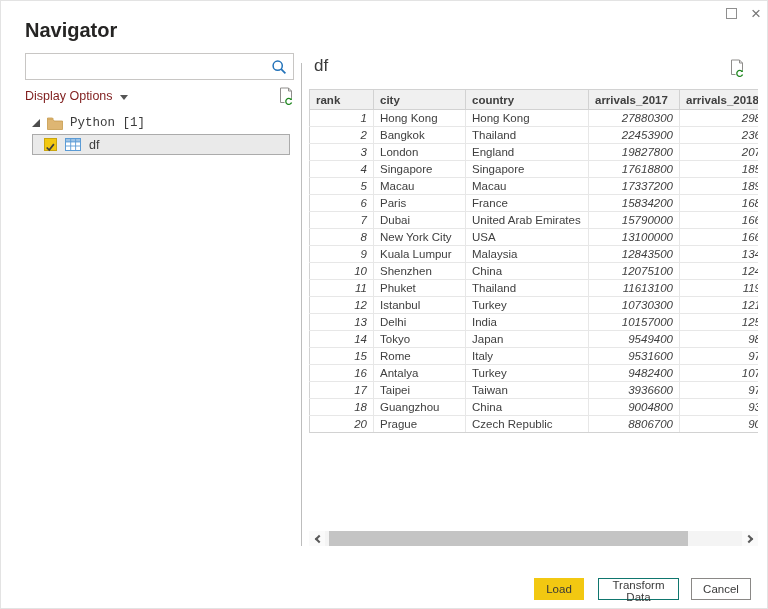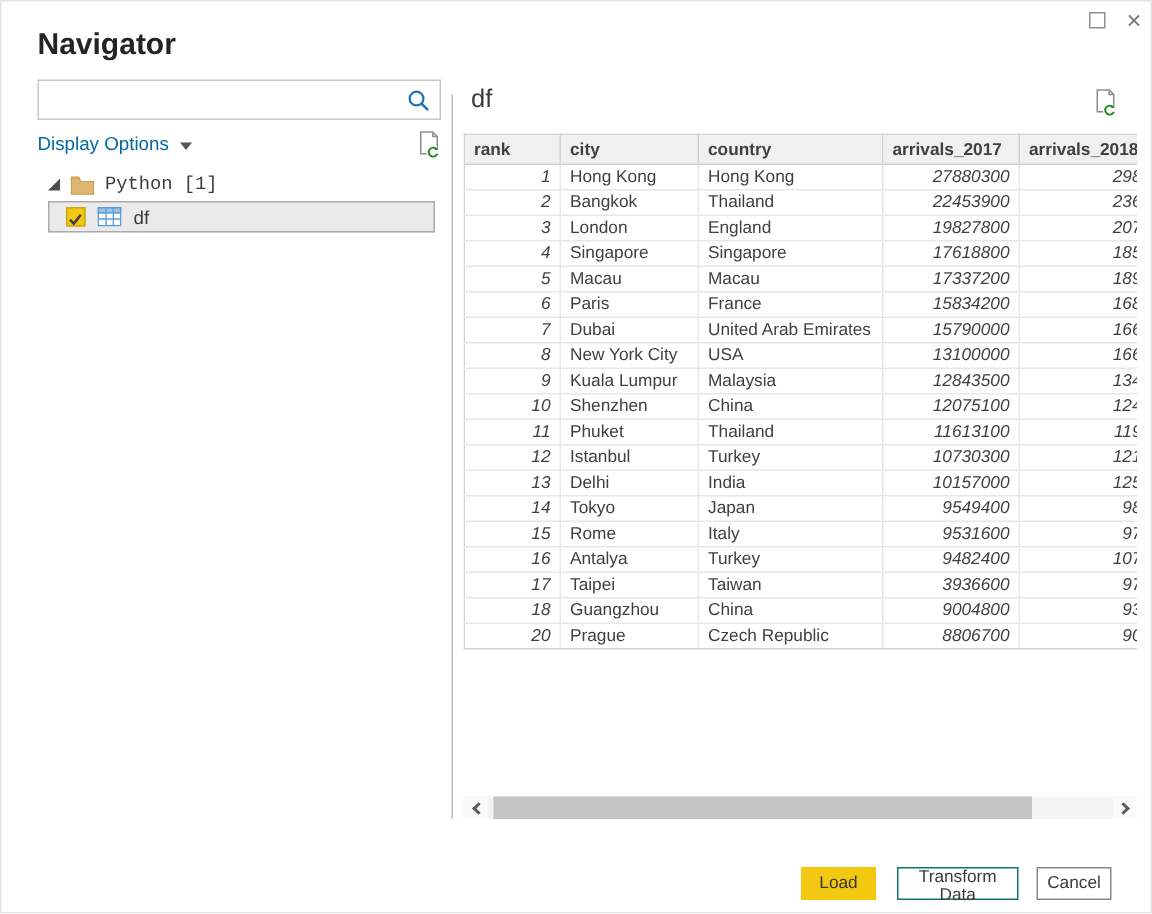--- a/index.html
+++ b/index.html
@@ -13,21 +13,21 @@
 
   
   .dlg-title { position:absolute; left:24px; top:18px; font-size:20px; font-weight:bold; color:#252423; }
 
   
   .search-box { position:absolute; left:24px; top:52px; width:269px; height:27px; border:1px solid #c8c6c4; background:#fff; display:flex; align-items:center; }
   .search-box input { flex:1; border:none; outline:none; height:100%; padding:0 6px; font-size:12px; font-family:"Liberation Sans",sans-serif; background:transparent; }
   .search-icon { width:16px; height:16px; margin-right:6px; flex:none; }
 
   .options-row { position:absolute; left:24px; top:86px; width:269px; height:18px; display:flex; align-items:center; }
-  .display-options { font-size:12.5px; color:#0369a1; display:flex; align-items:center; cursor:pointer; }
+  .display-options { font-size:12.5px; color:#7f1d1d; display:flex; align-items:center; cursor:pointer; }
   .caret-down { width:0; height:0; border-left:4px solid transparent; border-right:4px solid transparent; border-top:5px solid #555; margin-left:7px; margin-top:2px; }
   .options-spacer { flex:1; }
   .icon-refresh-doc { width:16px; height:19px; cursor:pointer; }
 
   .tree { position:absolute; left:24px; top:112px; width:269px; }
   .tree-folder-row { display:flex; align-items:center; height:20px; padding-left:7px; cursor:pointer;font-family:Liberation Mono, monospace; }
   .tri-expanded { width:0; height:0; border-left:8px solid transparent; border-bottom:8px solid #4d4d4d; margin-right:7px; }
   .folder-icon { width:16px; height:13px; margin-right:7px; }
   .tree-label { font-size:12.5px; color:#3b3b3b; }
   .tree-item-row { display:flex; align-items:center; height:21px; margin-top:1px; margin-left:7px; width:258px; background:#eaeaea; border:1px solid #ababab; padding-left:11px; cursor:pointer; }
@@ -58,21 +58,21 @@
   .chev { width:6px; height:6px; border-left:2px solid #5a5a5a; border-bottom:2px solid #5a5a5a; }
   .chev-left { transform:rotate(45deg); margin-left:3px; }
   .chev-right { transform:rotate(-135deg); margin-right:3px; }
   .scroll-track { flex:1; height:15px; background:#f4f4f4; position:relative; }
   .scroll-thumb { position:absolute; left:1%; top:0; width:86%; height:15px; background:#c4c4c4; cursor:pointer; }
 
   
   .footer-btn { position:absolute; top:577px; height:22px; font-size:11.5px; font-family:"Liberation Sans",sans-serif; cursor:pointer; text-align:center; }
   .btn-load { left:533px; width:50px; background:#f2c811; border:1px solid #f2c811; color:#373737; }
   .btn-transform { left:597px; width:81px; background:#fff; border:1px solid #0f766e; color:#3b3b3b; }
-  .btn-cancel { left:690px; width:50px; background:#fff; border:1px solid #8a8886; color:#3b3b3b; }
+  .btn-cancel { left:690px; width:60px; background:#fff; border:1px solid #8a8886; color:#3b3b3b; }
 </style>
 </head>
 <body>
 
 <div class="dialog">
 
   <div class="win-controls">
     <span class="btn-max"></span>
     <span class="btn-close">×</span>
   </div>

